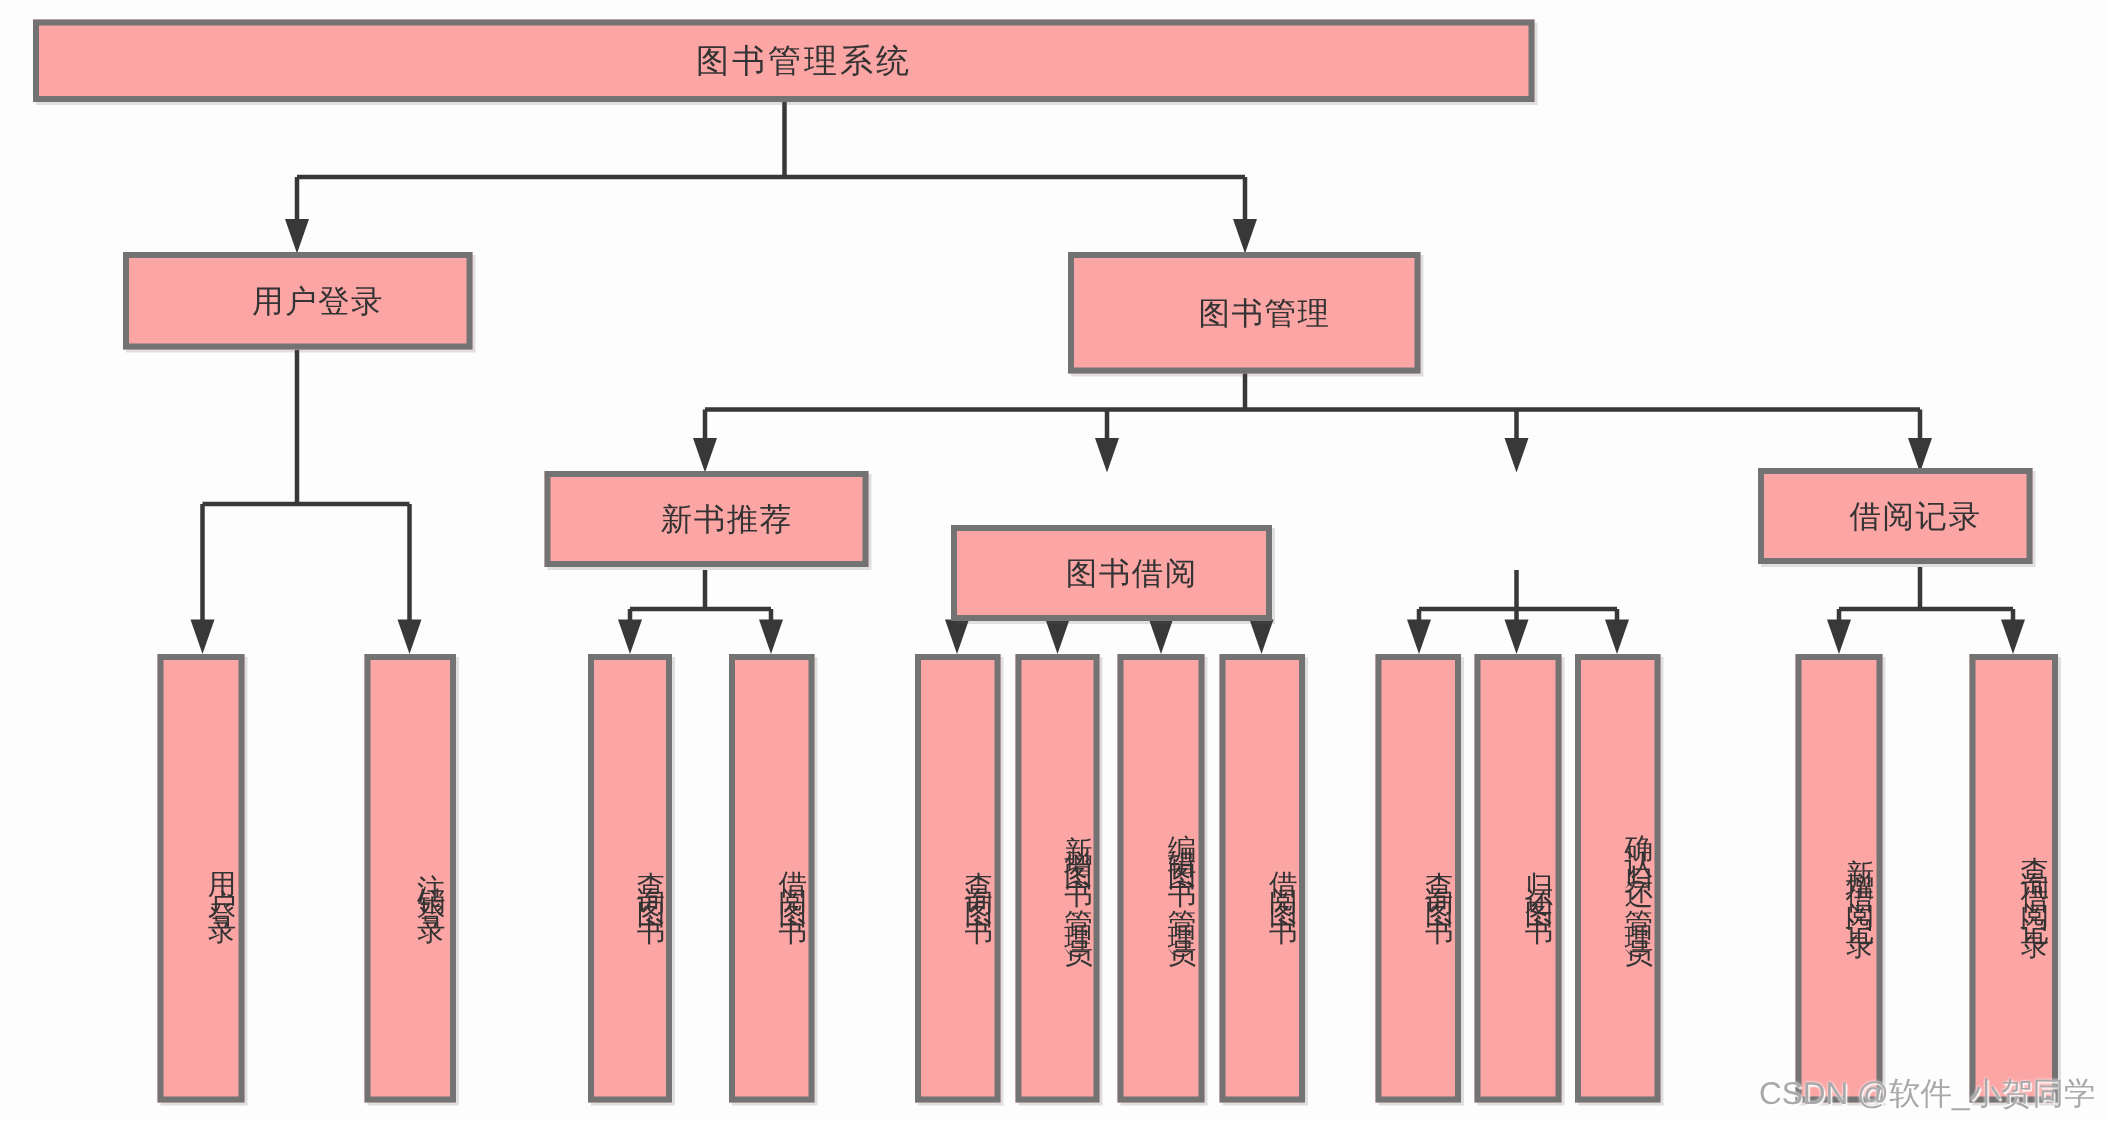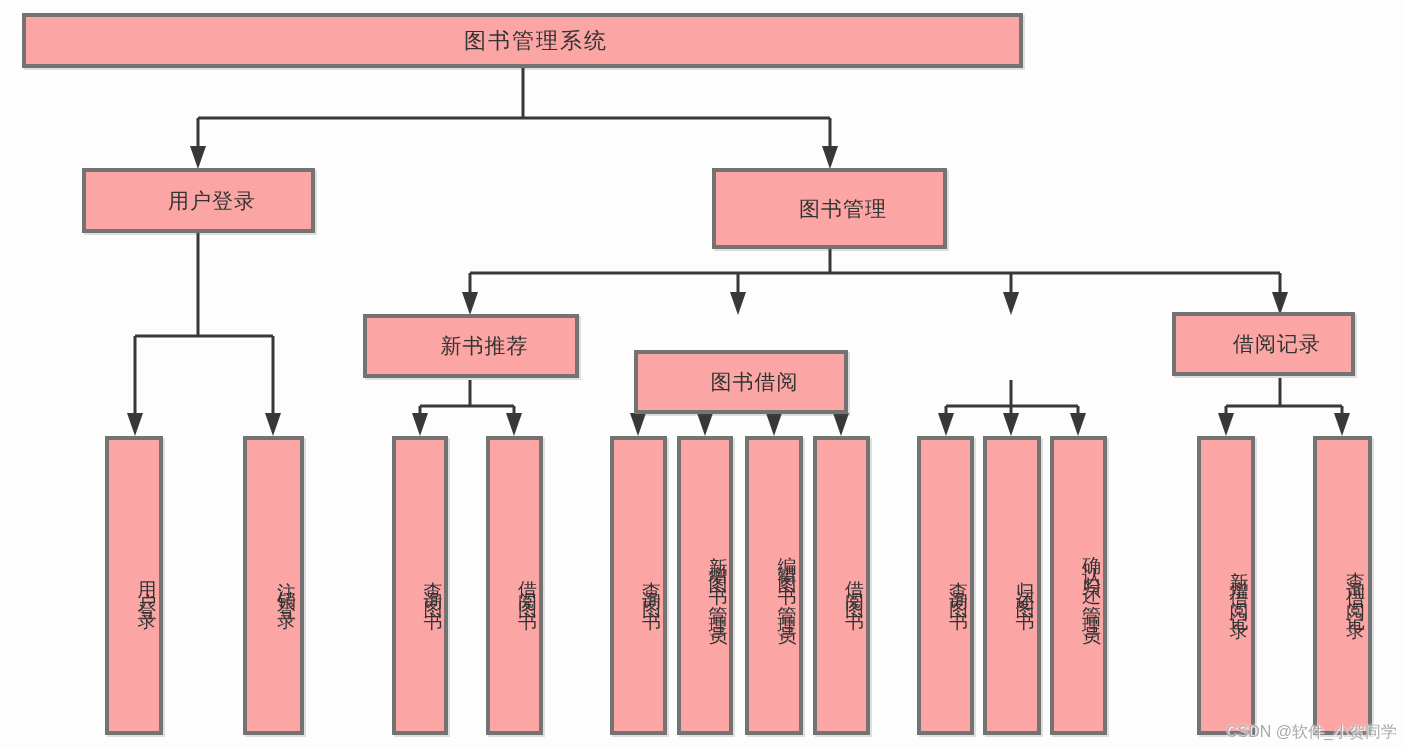--- a/index.html
+++ b/index.html
@@ -50,21 +50,21 @@
     writing-mode: vertical-rl;
     text-orientation: mixed;
     font-size: 19px;
     letter-spacing: 10px;
     line-height: 1;
   }
   .watermark {
     position: absolute;
     right: 8px;
     bottom: 4px;
-    font-size: 16px;
+    font-size: 21px;
     color: #a9a9ab;
     text-shadow: 0 0 2px #ffffff, 1px 1px 1px #ffffff;
     z-index: 2;
     white-space: nowrap;
   }
 </style>
 </head>
 <body>
 
 <div id="canvas">

